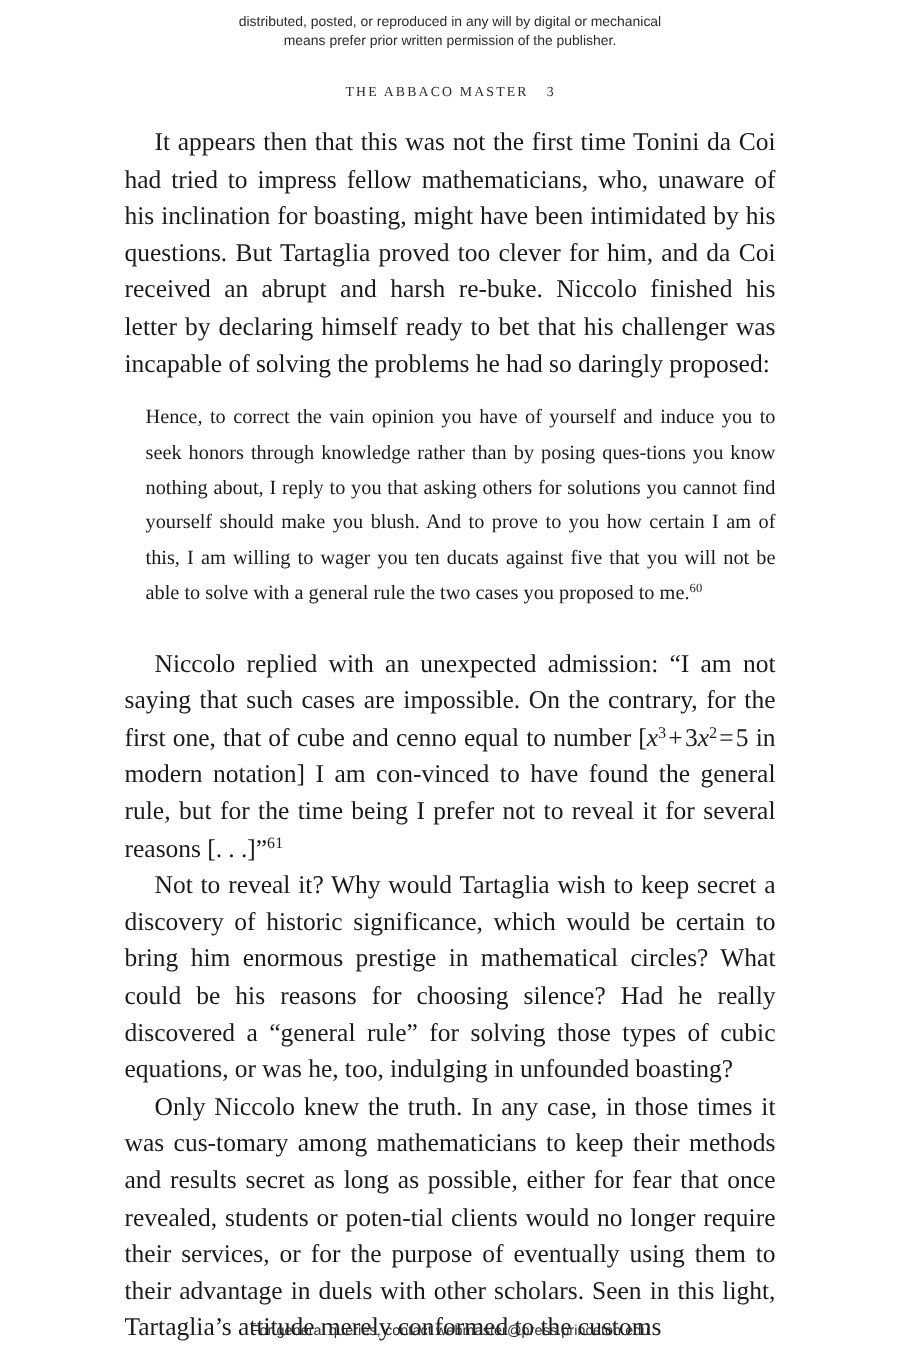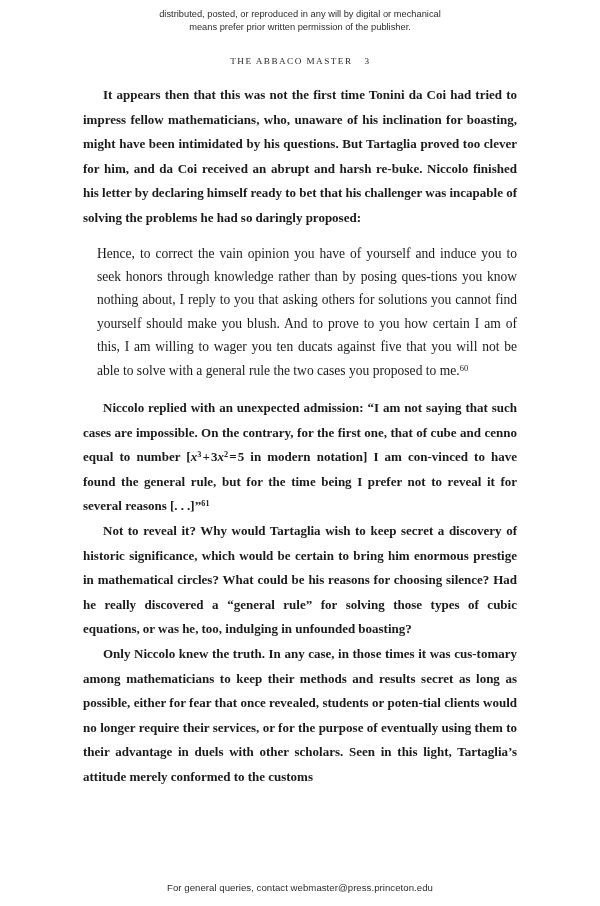--- a/index.html
+++ b/index.html
@@ -63,32 +63,31 @@
   
   .textblock {
     position: absolute;
     top: 83px;
     left: 83px;
     width: 434px;
   }
 
   p.body-par {
     margin: 0;
-    font-size: 13px;
+    font-size: 17px;
     line-height: 24.6px;
     text-align: justify;
     text-indent: 20px;
     hyphens: manual;
     word-spacing: -0.1px;
-    font-weight: bold;
   }
 
   
   blockquote.extract {
-    margin: 11px 0 14px 0;
+    margin: 11px 0 24px 0;
     padding: 0;
     width: 420px;
     margin-left: 14px;
     font-size: 13.55px;
     line-height: 23.4px;
     text-align: justify;
     text-indent: 0;
     hyphens: manual;
   }
   blockquote.extract p {

